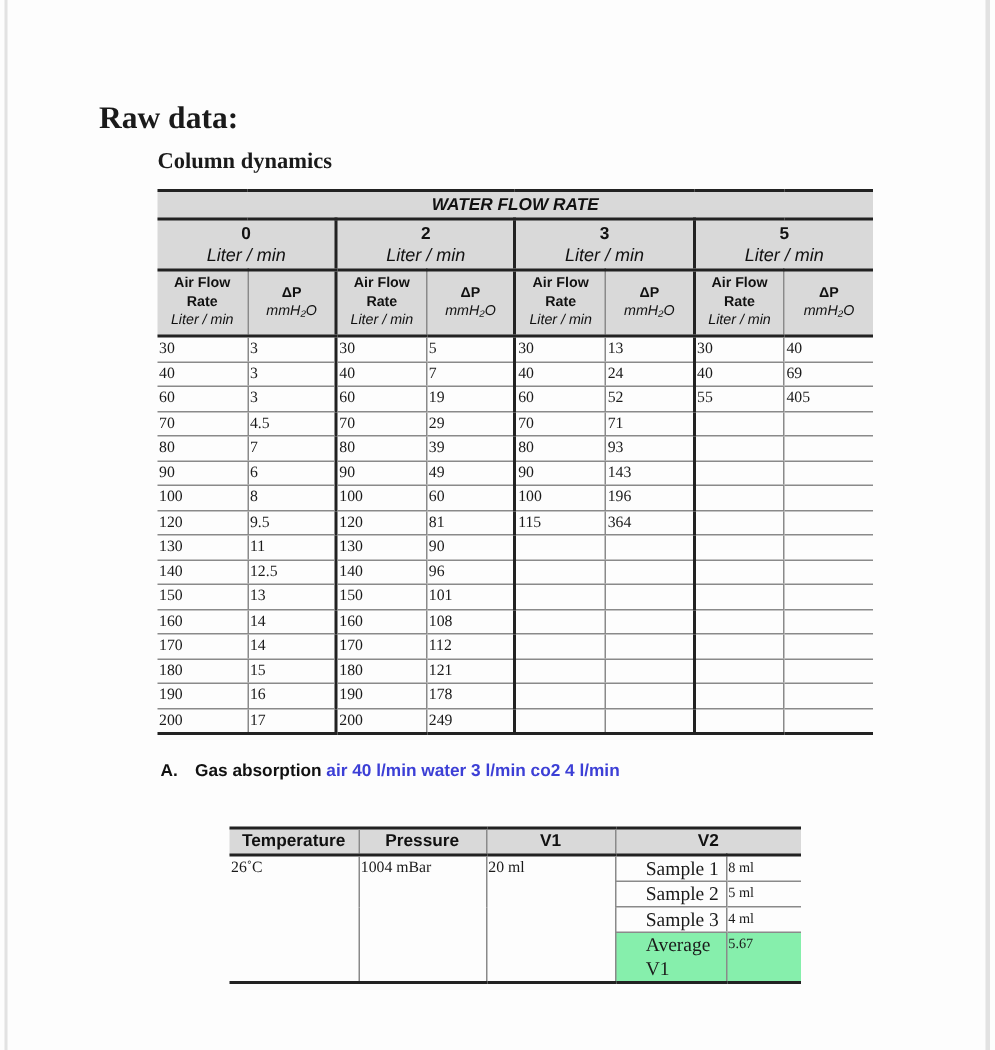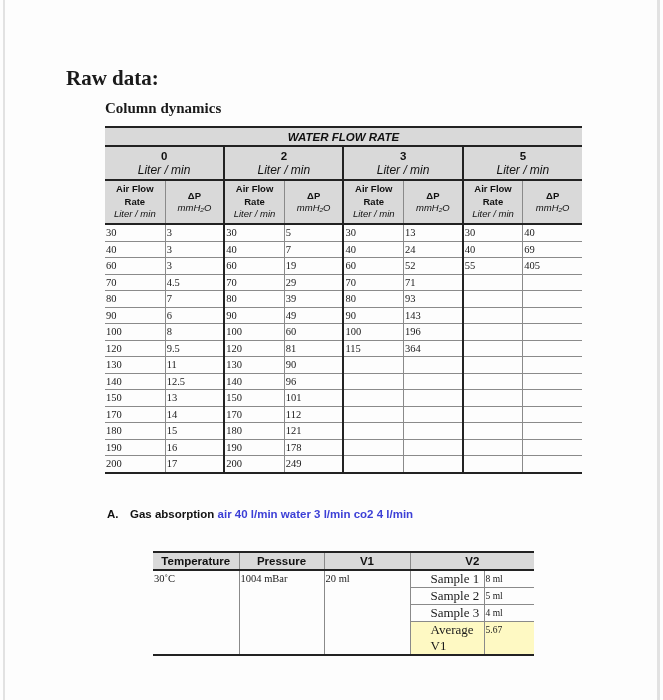--- a/index.html
+++ b/index.html
@@ -154,21 +154,21 @@
     .gas-table .sample-label {
       font-family: Liberation Serif, serif;
       font-size: 13px;
       padding-left: 20px;
       border-bottom: 1px solid #8a8a8a;
     }
     .gas-table .sample-val {
       border-bottom: 1px solid #8a8a8a;
       font-size: 9.5px;
     }
-    .gas-table .avg { background: #fef9c3; }
+    .gas-table .avg { background: #86efac; }
     .gas-table tr.last td { border-bottom: 2px solid #222; }
   </style>
 </head>
 <body>
 
 <div class="page-edge-left"></div>
 <div class="page-edge-right"></div>
 
 <h1 class="raw-title">Raw data:</h1>
 <h2 class="section-title">Column dynamics</h2>
@@ -322,20 +322,30 @@
         <td>150</td>
         <td class="idiv">13</td>
         <td class="gdiv">150</td>
         <td class="idiv">101</td>
         <td class="gdiv"></td>
         <td class="idiv"></td>
         <td class="gdiv"></td>
         <td class="idiv"></td>
       </tr>
       <tr>
+        <td>160</td>
+        <td class="idiv">14</td>
+        <td class="gdiv">160</td>
+        <td class="idiv">108</td>
+        <td class="gdiv"></td>
+        <td class="idiv"></td>
+        <td class="gdiv"></td>
+        <td class="idiv"></td>
+      </tr>
+      <tr>
         <td>170</td>
         <td class="idiv">14</td>
         <td class="gdiv">170</td>
         <td class="idiv">112</td>
         <td class="gdiv"></td>
         <td class="idiv"></td>
         <td class="gdiv"></td>
         <td class="idiv"></td>
       </tr>
       <tr>
@@ -387,21 +397,21 @@
   <thead>
     <tr>
       <th>Temperature</th>
       <th class="vline">Pressure</th>
       <th class="vline">V1</th>
       <th class="vline" colspan="2">V2</th>
     </tr>
   </thead>
   <tbody>
     <tr>
-      <td rowspan="4" class="last-cell" style="border-bottom:2px solid #222;">30˚C</td>
+      <td rowspan="4" class="last-cell" style="border-bottom:2px solid #222;">26˚C</td>
       <td rowspan="4" class="vline" style="border-bottom:2px solid #222;">1004 mBar</td>
       <td rowspan="4" class="vline" style="border-bottom:2px solid #222;margin-left:33px;">20 ml</td>
       <td class="vline sample-label">Sample 1</td>
       <td class="vline sample-val">8 ml</td>
     </tr>
     <tr>
       <td class="vline sample-label">Sample 2</td>
       <td class="vline sample-val">5 ml</td>
     </tr>
     <tr>

